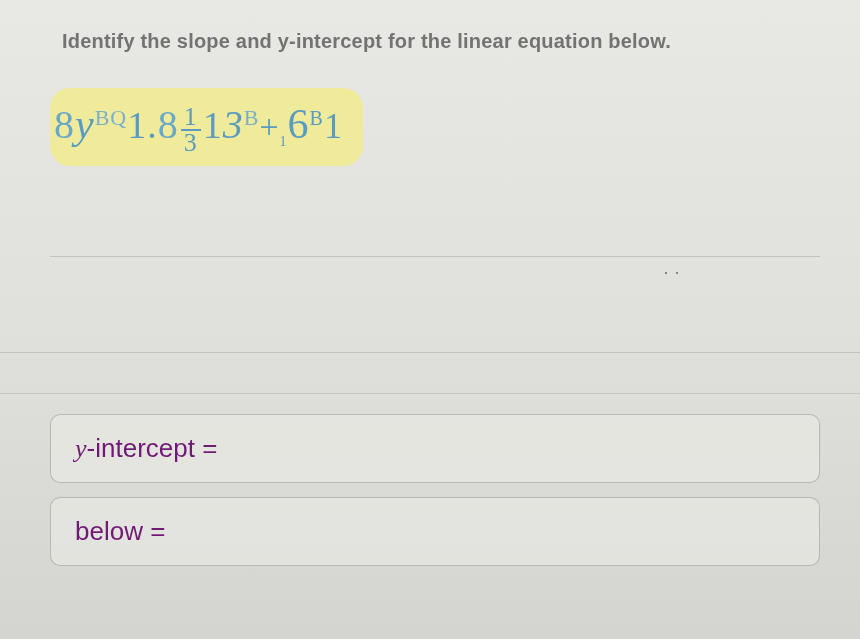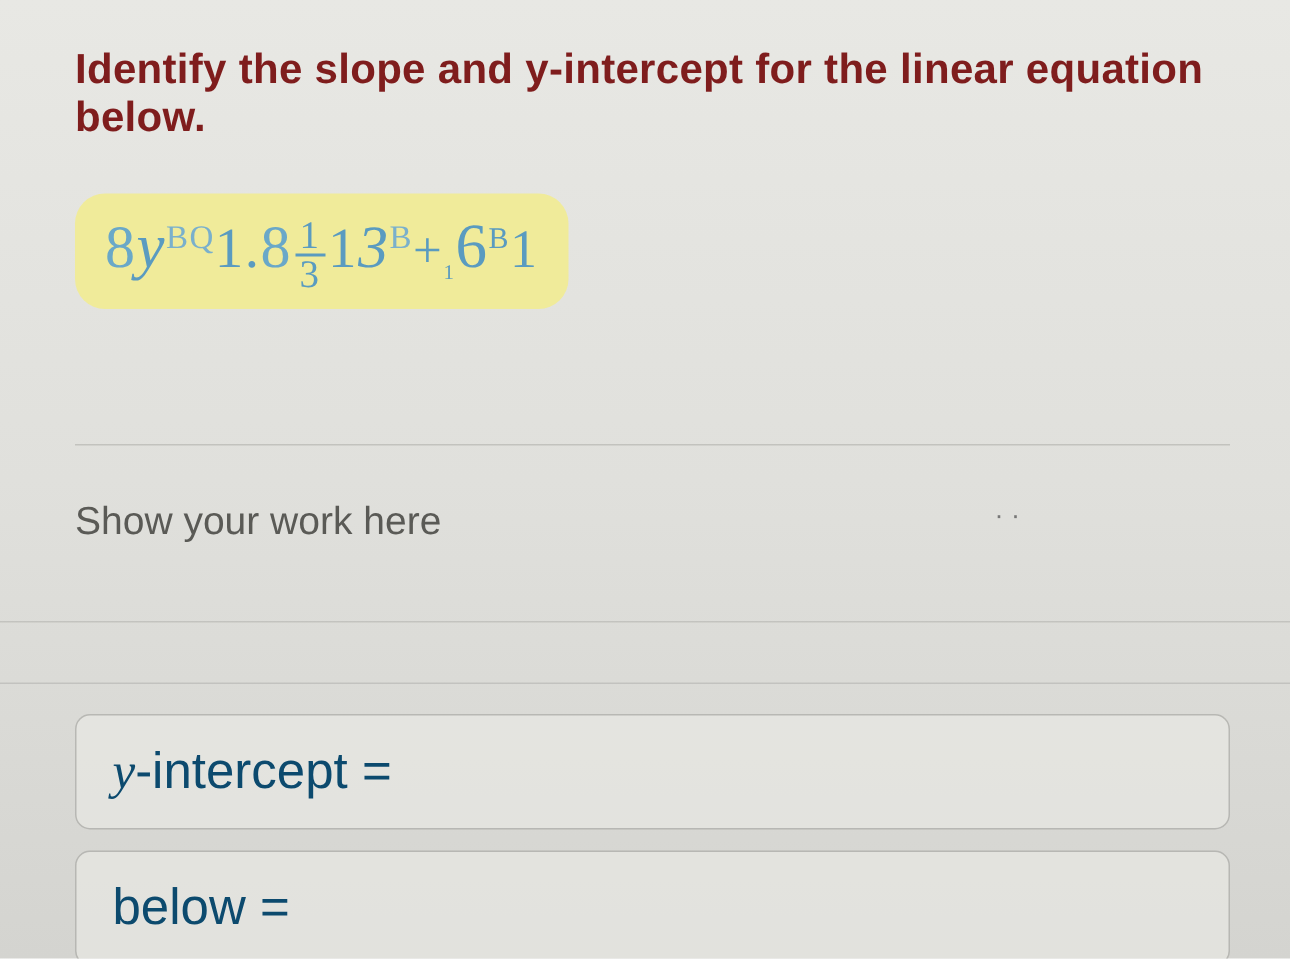--- a/index.html
+++ b/index.html
@@ -10,31 +10,32 @@
     body {
       width: 860px;
       height: 639px;
       background: linear-gradient(to bottom, #e8e8e4 0%, #e0e0dc 50%, #d4d4d0 100%);
       font-family: -apple-system, BlinkMacSystemFont, 'Segoe UI', Arial, sans-serif;
       padding: 30px 40px 20px 50px;
       overflow: hidden;
       position: relative;
     }
     .question-prompt {
-      font-size: 28px;
+      font-size: 20px;
       font-weight: 600;
-      color: #7f1d1d;
+      color: #737373;
       margin-bottom: 35px;
       letter-spacing: 0.2px;
+      margin-left: 12px;
     }
     .equation-highlight {
       display: inline-block;
       background: #f0eb9a;
       border-radius: 20px;
-      padding: 12px 20px 12px 20px;
+      padding: 12px 20px 12px 4px;
       margin-bottom: 50px;
       font-size: 36px;
       font-family: 'Georgia', 'Times New Roman', serif;
       color: #5a9bc0;
       letter-spacing: 1px;
       position: relative;
     }
     .eq-y {
       font-style: italic;
       font-size: 42px;
@@ -108,22 +109,22 @@
       font-size: 18px;
       margin-top: -30px;
       margin-bottom: 30px;
     }
     .answer-box {
       background: rgba(235,235,230,0.6);
       border: 1px solid rgba(140,140,135,0.5);
       border-radius: 10px;
       padding: 18px 24px;
       margin-bottom: 14px;
-      font-size: 34px;
-      color: #0c4a6e;
+      font-size: 26px;
+      color: #701a75;
       font-family: 'Georgia', serif;
     }
     .answer-box .var-y {
       font-style: italic;
     }
     .answer-box .label {
       font-family: -apple-system, BlinkMacSystemFont, 'Segoe UI', Arial, sans-serif;
     }
   </style>
 </head>
@@ -131,21 +132,20 @@
 
 
 
 <div class="question-prompt">Identify the slope and y-intercept for the linear equation below.</div>
 
 <div class="equation-highlight">
   <span class="eq-8">8</span><span class="eq-y">y</span><span class="eq-small">BQ</span><span class="eq-eq">1</span><span class="eq-eq">.</span><span class="eq-8">8</span><span class="eq-frac"><span class="num">1</span><span class="den">3</span></span><span class="eq-eq">1</span><span class="eq-x">3</span><span class="eq-small">B</span><span class="eq-plus">+<sub style="font-size:14px;">1</sub></span><span class="eq-6">6</span><span class="eq-sup1">B</span><span class="eq-end1">1</span>
 </div>
 
 <div class="work-section">
-  <span>Show your work here</span>
   <div class="dot-area">·  ·</div>
 </div>
 
 <div class="divider-line"></div>
 <div class="divider-line" style="margin-top:40px;margin-bottom:20px;"></div>
 
 <div class="answer-box">
   <span class="var-y">y</span><span class="label">-intercept =</span>
 </div>
 

